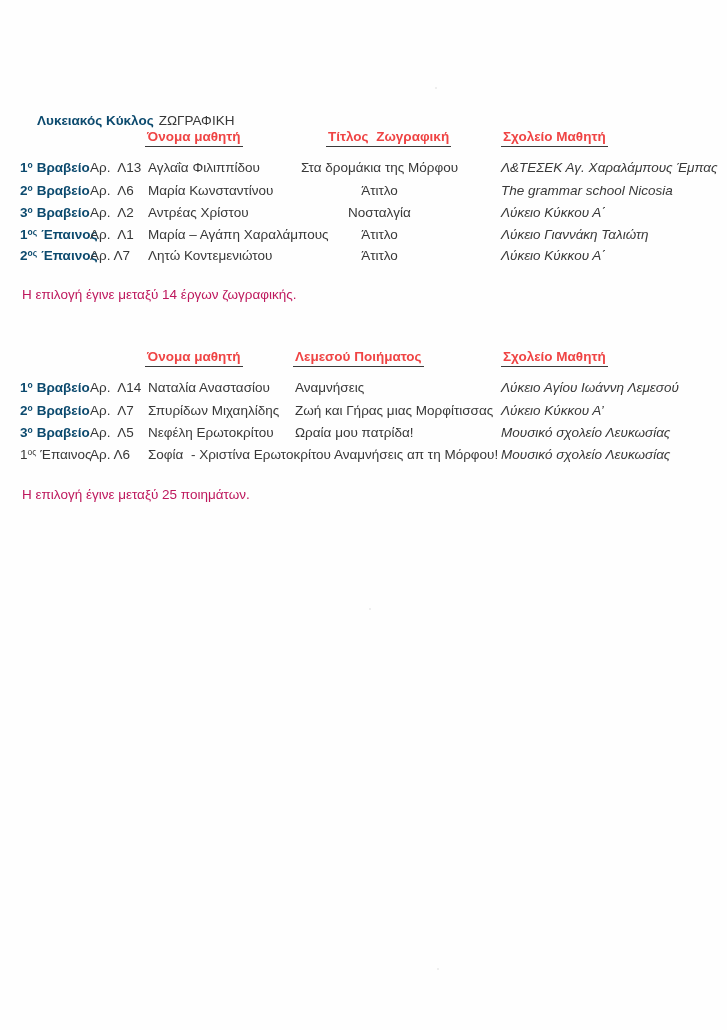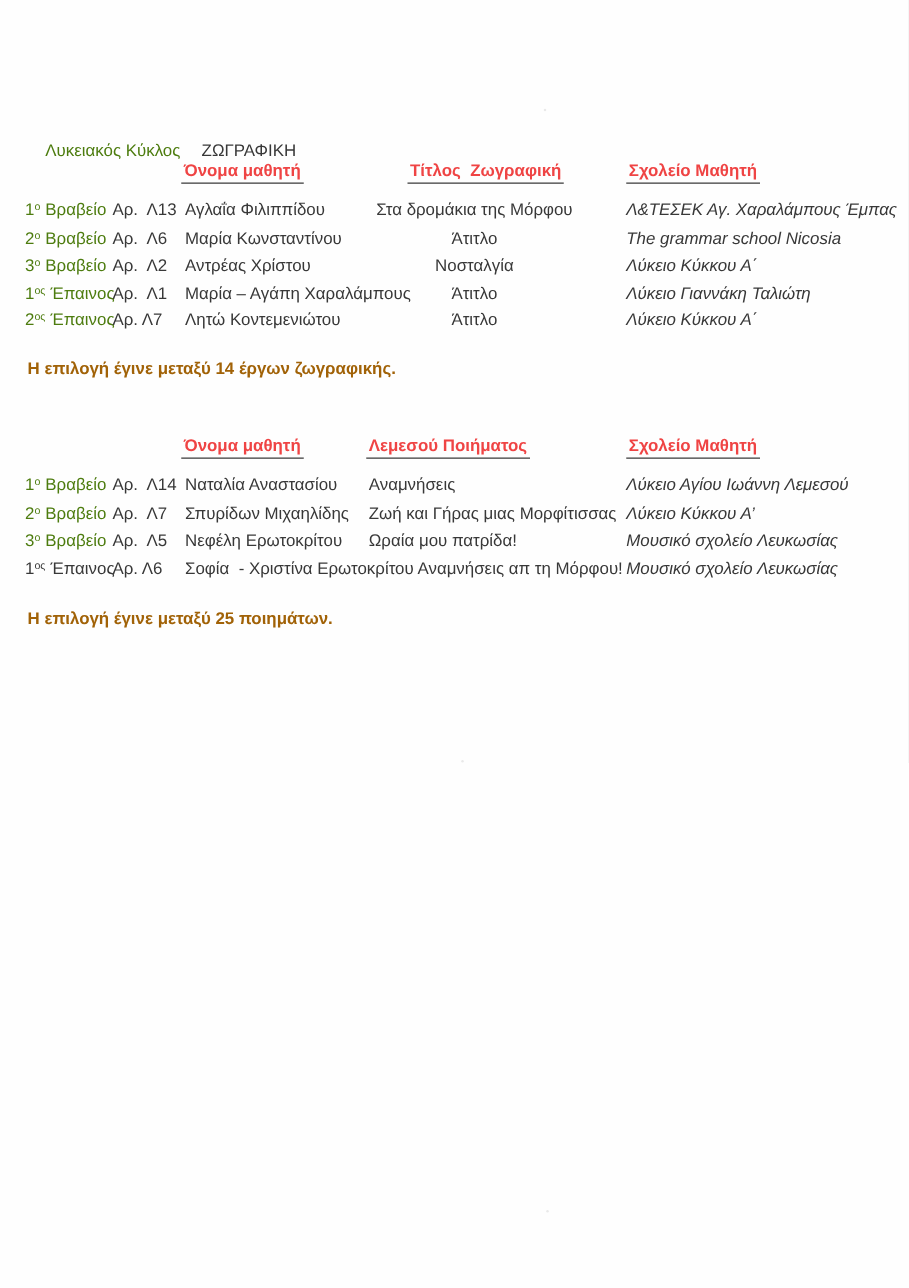--- a/index.html
+++ b/index.html
@@ -8,25 +8,25 @@
     width:727px;height:1030px;
     margin:0 auto;
     background:#fefefe;
     overflow:hidden;
     font-family:"Liberation Sans","DejaVu Sans",sans-serif;
     font-size:13.5px;
     color:#383838;
     -webkit-font-smoothing:antialiased;
   }
   .abs{position:absolute;white-space:pre;line-height:16px;}
-  .b{font-weight:400;color:#4d7c0f;}
+  .b{font-weight:700;color:#0c4a6e;}
 
   
   .heading{top:0;left:22px;}
-  .heading .cat{margin-left:17px;}
+  .heading .cat{margin-left:5px;}
   .h-paint{top:97px;}
   .h-poem{top:322px;}
 
   
   .colhdr{
     font-weight:700;color:#ef4444;
     line-height:14px;
     padding:0 2px 2px 2px;
     border-bottom:1.5px solid #3a3a3a;
   }
@@ -47,21 +47,21 @@
   .c-prize .pw{margin-left:4px;}
   .sup{font-size:8.5px;vertical-align:top;line-height:1;position:relative;top:1px;letter-spacing:0;}
   .c-entry{left:90px;}
   .c-name{left:148px;}
   .c-title-paint{left:298px;width:163px;text-align:center;}
   .c-title-poem{left:295px;}
   .c-title-poem.shifted{left:334px;}
   .c-school{left:501px;font-style:italic;}
 
   
-  .note{left:22px;font-weight:700;color:#a16207;}
+  .note{left:22px;font-weight:400;color:#be185d;}
   .note-paint{top:287px;}
   .note-poem{top:487px;}
 
   
   .speck{position:absolute;width:2px;height:2px;border-radius:50%;background:#8a8a8a;opacity:.18;}
   .sp1{left:435px;top:87px;}
   .sp2{left:369px;top:608px;}
   .sp3{left:437px;top:968px;}
 </style>
 </head>

